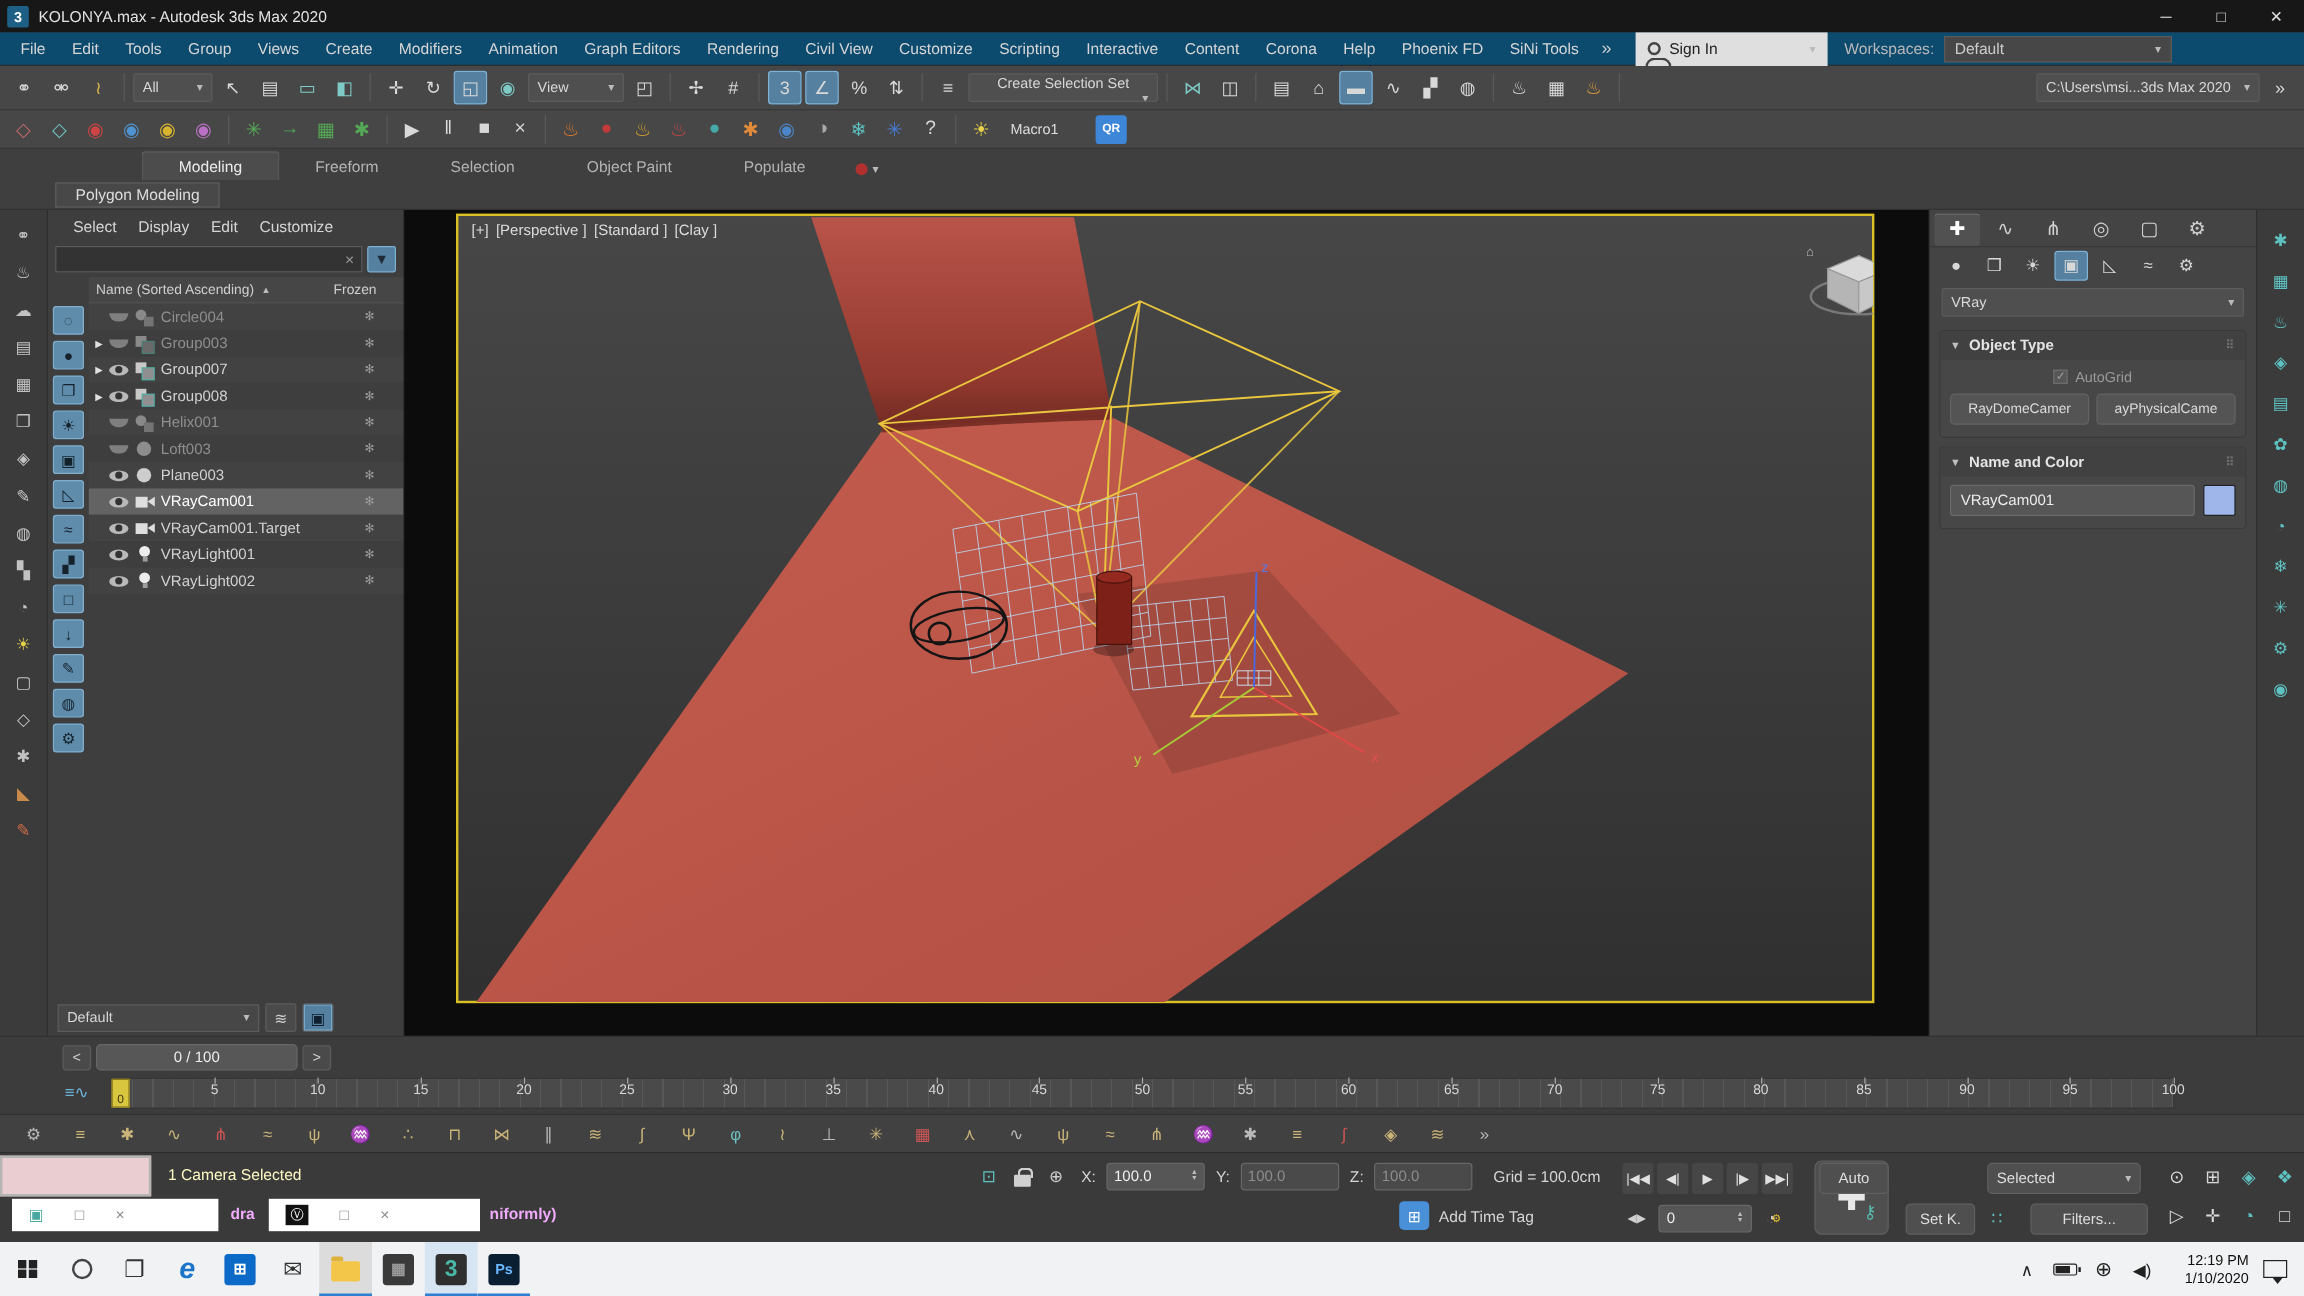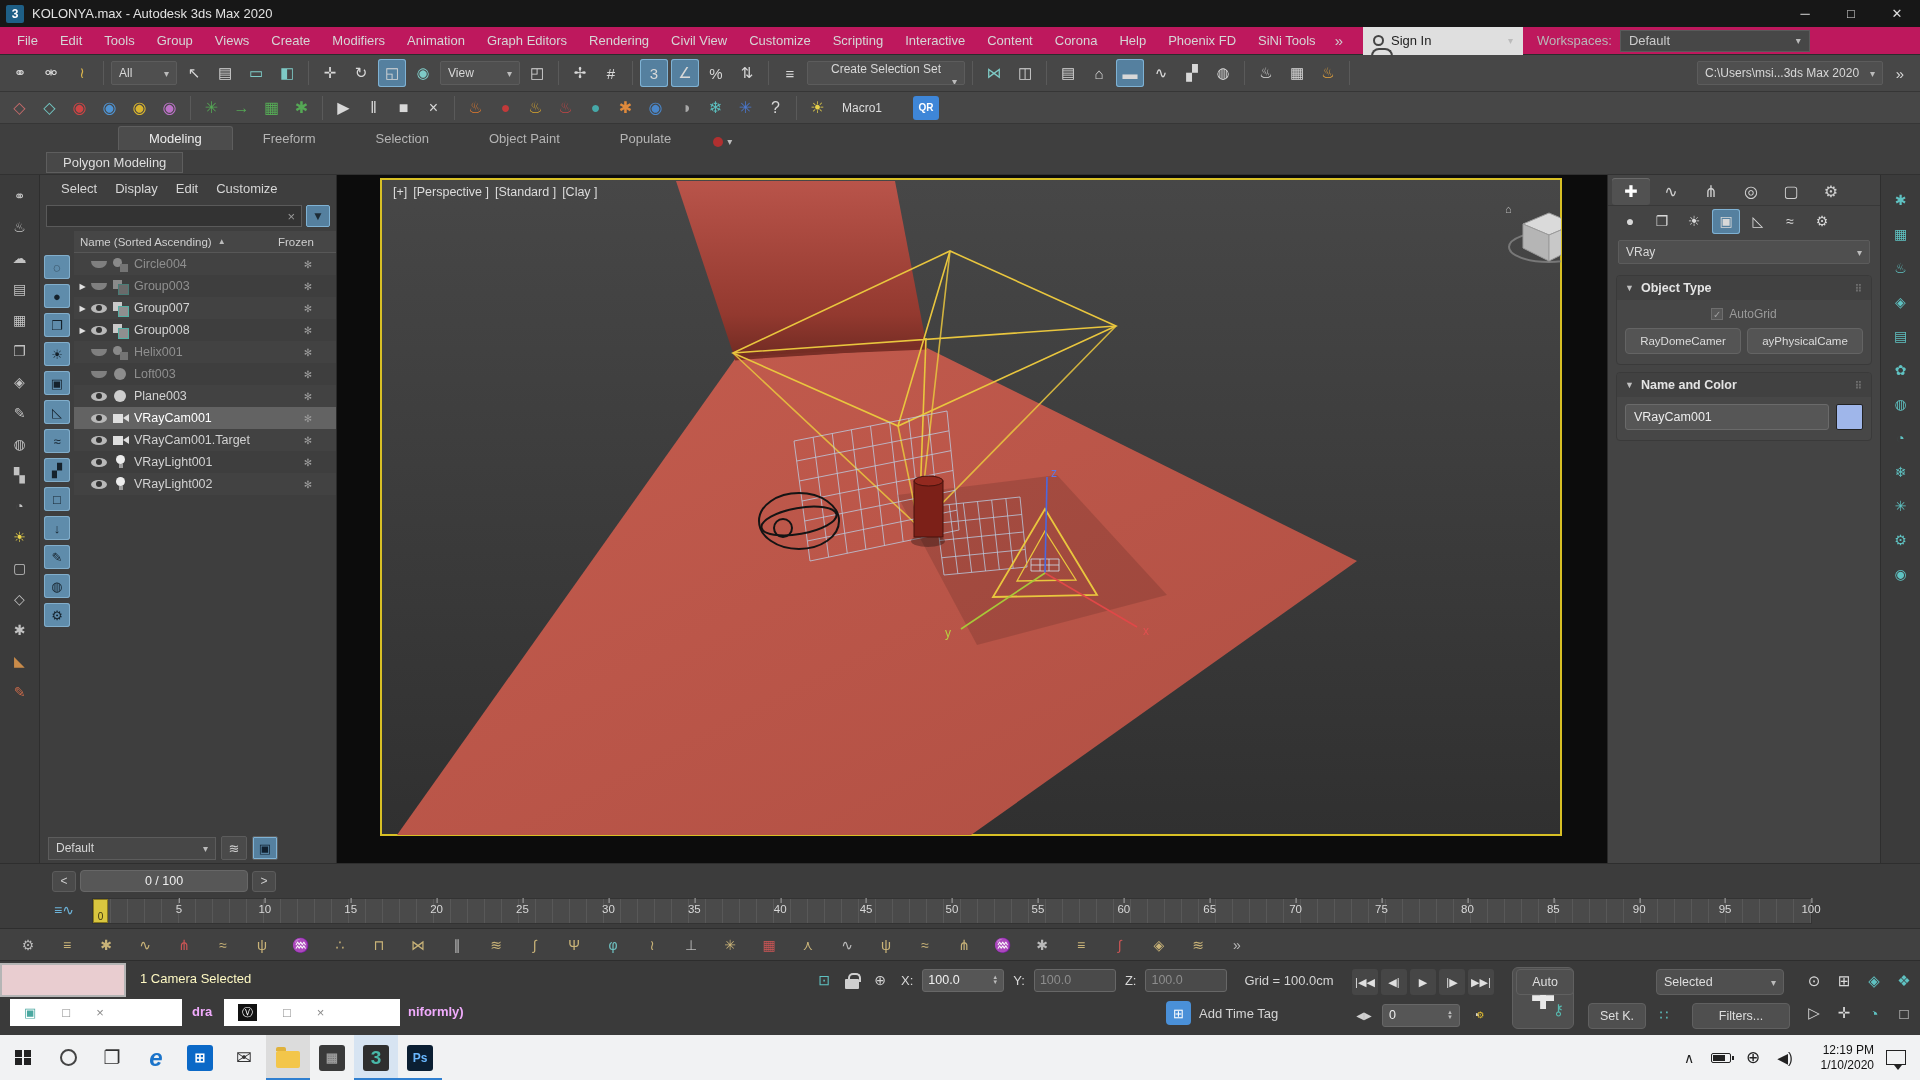--- a/index.html
+++ b/index.html
@@ -6,21 +6,21 @@
   *{box-sizing:border-box;}
   .screen{position:relative;width:1920px;height:1080px;background:#3c3c3c;overflow:hidden;
     font-family:"Liberation Sans",sans-serif;color:#d4d4d4;font-size:13px;}
   
   .titlebar{height:27px;background:#171717;display:flex;align-items:center;color:#e2e2e2;}
   .applogo{width:18px;height:18px;margin:0 8px 0 6px;background:#1e5f86;color:#fff;font-weight:bold;
     display:flex;align-items:center;justify-content:center;font-size:12px;border-radius:2px;}
   .winbtns{margin-left:auto;display:flex;}
   .winbtn{width:46px;height:27px;display:flex;align-items:center;justify-content:center;font-size:13px;color:#ddd;}
   
-  .menubar{height:28px;background:#be185d;border-bottom:1px solid #2c2c2c;display:flex;align-items:center;padding-left:6px;}
+  .menubar{height:28px;background:#0c4a6e;border-bottom:1px solid #2c2c2c;display:flex;align-items:center;padding-left:6px;}
   .mi{padding:0 11px;color:#d6d6d6;cursor:default;}
   .menu-ovf{padding:0 8px;color:#cfcfcf;font-size:15px;}
   .signin{height:28px;background:#dfdfdf;color:#222;display:flex;align-items:center;gap:7px;padding:0 10px;width:160px;margin-left:12px;}
   .person{width:11px;height:11px;border:2px solid #444;border-radius:50%;position:relative;}
   .person::after{content:'';position:absolute;left:-4px;top:11px;width:18px;height:7px;border:2px solid #444;border-bottom:none;border-radius:8px 8px 0 0;}
   .signin .car{margin-left:auto;}
   .wslabel{color:#b8b8b8;margin:0 8px 0 14px;}
   .wsdd{width:190px;height:22px;background:#474747;border:1px solid #5a5a5a;display:flex;align-items:center;padding:0 8px;color:#ccc;}
   .wsdd .car{margin-left:auto;}
   

